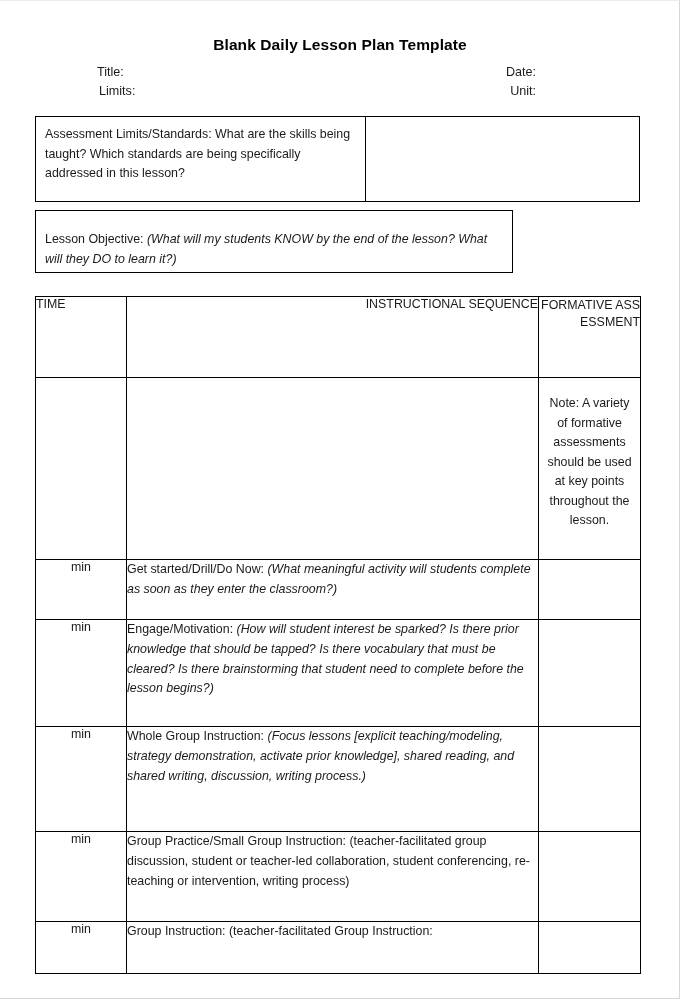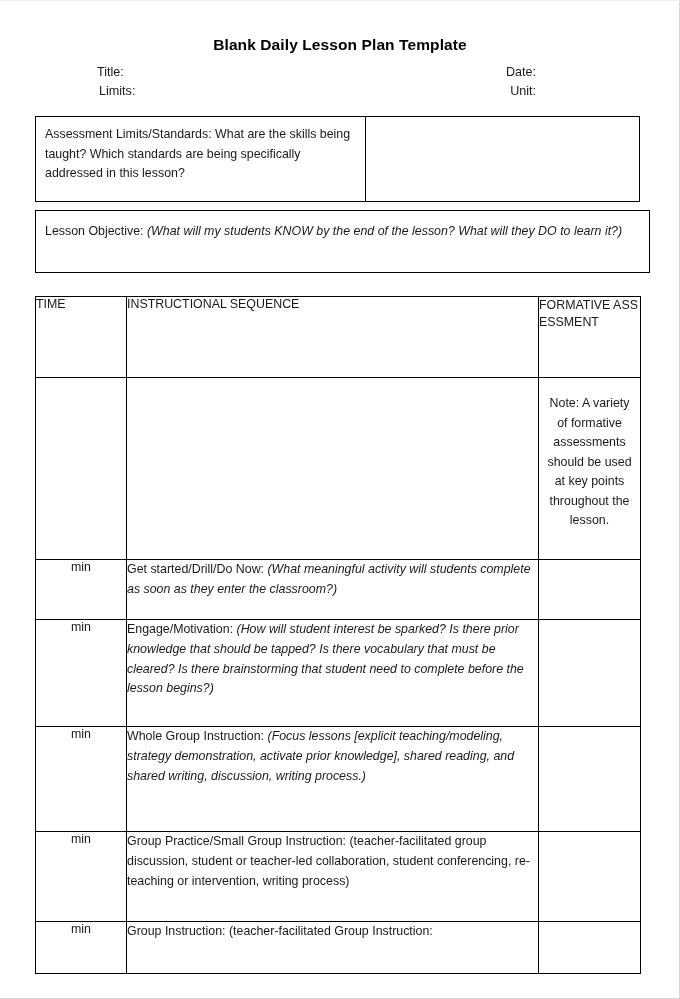--- a/index.html
+++ b/index.html
@@ -94,23 +94,23 @@
   .box-assess .cell-right {
     flex: 1;
     box-sizing: border-box;
     padding: 8px 9px 6px 9px;
   }
 
   
   .box-objective {
     left: 35px;
     top: 209px;
-    width: 615px;
+    width: 478px;
     height: 63px;
-    padding: 11px 10px 6px 9px;
+    padding: 19px 10px 6px 9px;
   }
 
   .body-text {
     font-size: 12.4px;
     line-height: 19.5px;
     color: #1a1a1a;
   }
   .body-text em,
   .ital {
     font-style: italic;
@@ -136,21 +136,21 @@
   .col-time   { width: 91px; }
   .col-seq    { width: 412px; }
   .col-form   { width: 102px; }
 
   
   .hdr-cell {
     height: 81px;
     font-size: 12.4px;
     color: #1a1a1a;
     padding-top: 13px;
-    text-align: left;
+    text-align: right;
   }
   .hdr-time {
     text-align: left;
     padding-left: 11px;
   }
   .hdr-form {
     line-height: 17px;
     padding-left: 4px;
     padding-right: 4px;
     word-break: break-all;

